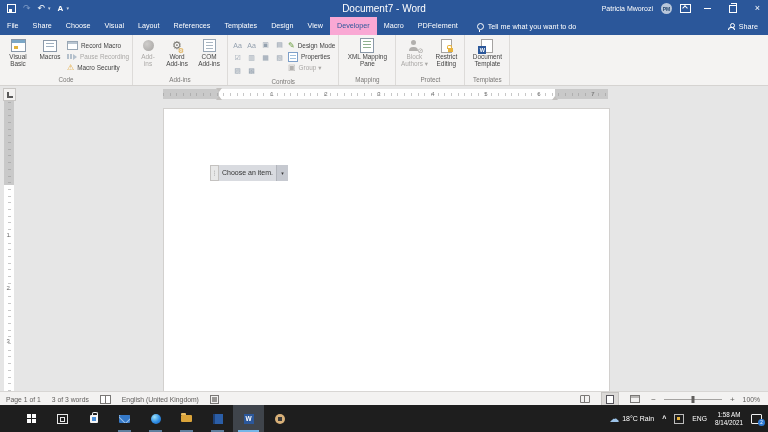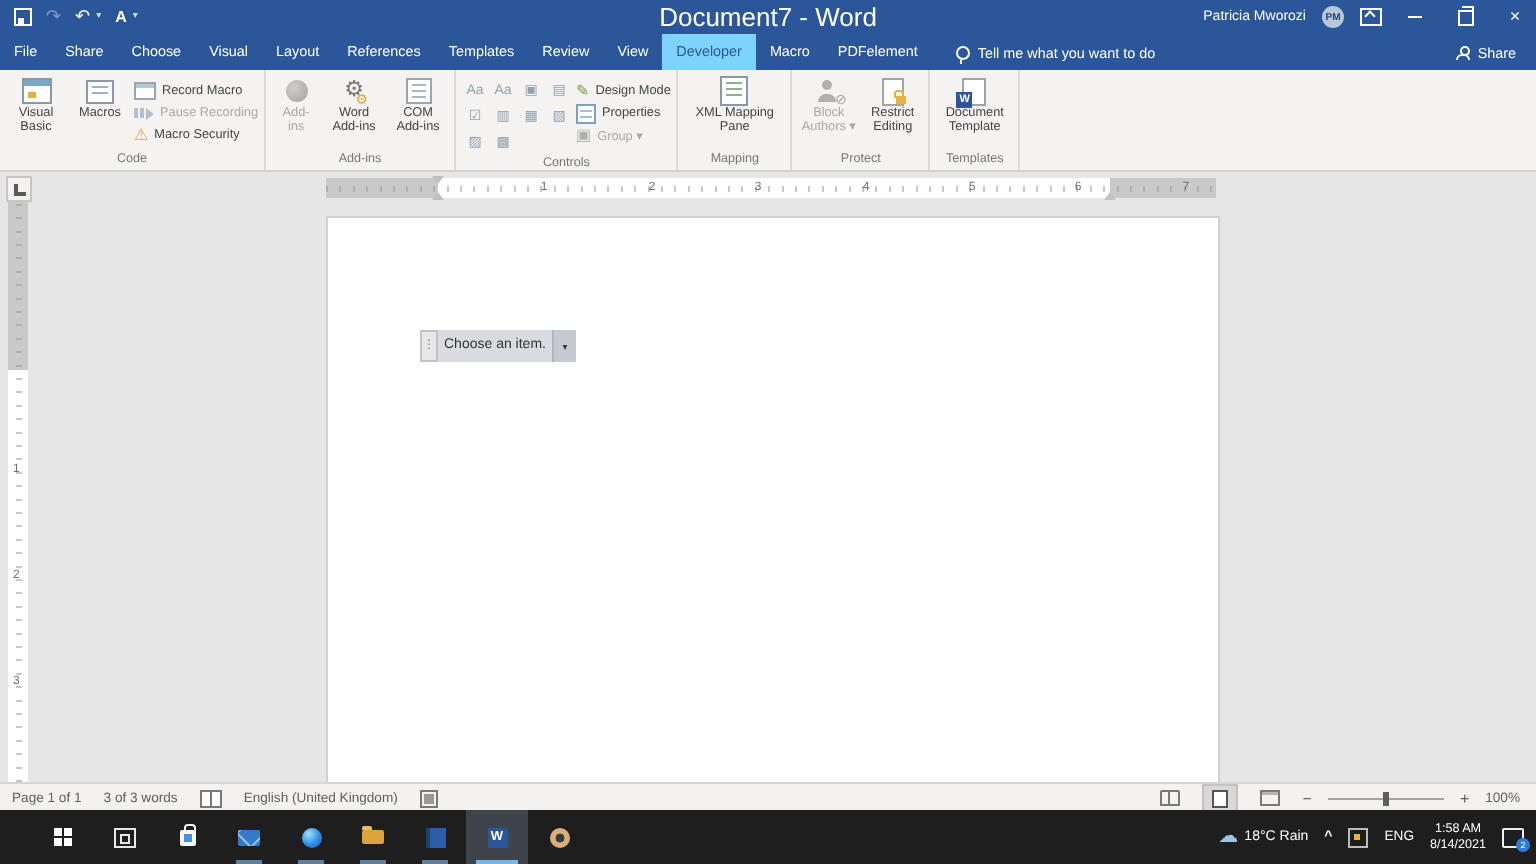--- a/index.html
+++ b/index.html
@@ -8,36 +8,36 @@
   
   .titlebar{position:absolute;top:0;left:0;right:0;height:17px;background:#2b579a;color:#fff;display:flex;align-items:center;}
   .qat{display:flex;align-items:center;gap:7px;padding-left:7px;}
   .qat span{line-height:17px;}
   .save-ic{width:7px;height:7px;border:1px solid #fff;position:relative;}
   .save-ic::before{content:"";position:absolute;left:1px;bottom:0;width:3px;height:3px;background:#fff;}
   .redo-g{color:#7f9cc7;font-size:9px;}
   .undo-w{color:#fff;font-size:9px;}
   .caret-xs{font-size:5px;color:#cfd9e8;margin-left:-4px;}
   .readaloud{font-size:8px;font-weight:bold;}
-  .title{position:absolute;left:50%;transform:translateX(-50%);font-size:13px;line-height:17px;white-space:nowrap;}
+  .title{position:absolute;left:50%;transform:translateX(-50%);font-size:10px;line-height:17px;white-space:nowrap;}
   .tbright{margin-left:auto;display:flex;align-items:center;gap:8px;padding-right:2px;}
   .username{font-size:7px;}
   .avatar{width:11px;height:11px;border-radius:50%;background:#b8c6da;color:#24466e;font-size:5px;font-weight:bold;
           display:flex;align-items:center;justify-content:center;}
   .ribopts{width:9px;height:7px;border:1px solid #fff;position:relative;}
   .ribopts::before{content:"";position:absolute;left:2px;top:1px;width:3px;height:3px;border-left:1px solid #fff;border-top:1px solid #fff;transform:rotate(45deg);}
   .winbtn{width:17px;height:17px;display:flex;align-items:center;justify-content:center;}
   .min-ic{width:7px;height:1px;background:#fff;}
   .restore-ic{width:6px;height:6px;border:1px solid #fff;position:relative;}
   .restore-ic::before{content:"";position:absolute;left:1px;top:-3px;width:5px;height:5px;border-top:1px solid #fff;border-right:1px solid #fff;}
   .close-ic{font-size:9px;line-height:17px;}
   
   .tabrow{position:absolute;top:17px;left:0;right:0;height:18px;background:#2b579a;display:flex;align-items:center;color:#fff;}
   .tab{font-size:7.2px;line-height:18px;height:18px;padding:0 7px;white-space:nowrap;}
-  .tab.active{background:#7dd3fc;color:#2b579a;}
+  .tab.active{background:#f9a8d4;color:#2b579a;}
   .tellme{display:flex;align-items:center;gap:4px;margin-left:12px;font-size:7.2px;white-space:nowrap;}
   .bulb{width:5px;height:5px;border:1px solid #fff;border-radius:50%;position:relative;}
   .bulb::after{content:"";position:absolute;left:1px;bottom:-3px;width:1px;height:2px;background:#fff;}
   .share{margin-left:auto;display:flex;align-items:center;gap:4px;padding-right:10px;font-size:7.2px;}
   .person{width:7px;height:7px;position:relative;}
   .person::before{content:"";position:absolute;left:2px;top:0;width:3px;height:3px;border-radius:50%;border:1px solid #fff;}
   .person::after{content:"";position:absolute;left:0;bottom:0;width:5px;height:2px;border:1px solid #fff;border-bottom:none;border-radius:3px 3px 0 0;}
   
   .ribbon{position:absolute;top:35px;left:0;right:0;height:50px;background:#f4f3f2;border-bottom:1px solid #d5d3d1;display:flex;}
   .grp{display:flex;flex-direction:column;align-items:center;border-right:1px solid #dddbd9;padding:2px 3px 0;}
@@ -203,21 +203,21 @@
   </div>
 
   <div class="tabrow">
     <span class="tab">File</span>
     <span class="tab">Share</span>
     <span class="tab">Choose</span>
     <span class="tab">Visual</span>
     <span class="tab">Layout</span>
     <span class="tab">References</span>
     <span class="tab">Templates</span>
-    <span class="tab">Review</span>
+    <span class="tab">Design</span>
     <span class="tab">View</span>
     <span class="tab active">Developer</span>
     <span class="tab">Macro</span>
     <span class="tab">PDFelement</span>
     <span class="tellme">
       <i class="bulb"></i>
       <span>Tell me what you want to do</span>
     </span>
     <span class="share">
       <i class="person"></i>

